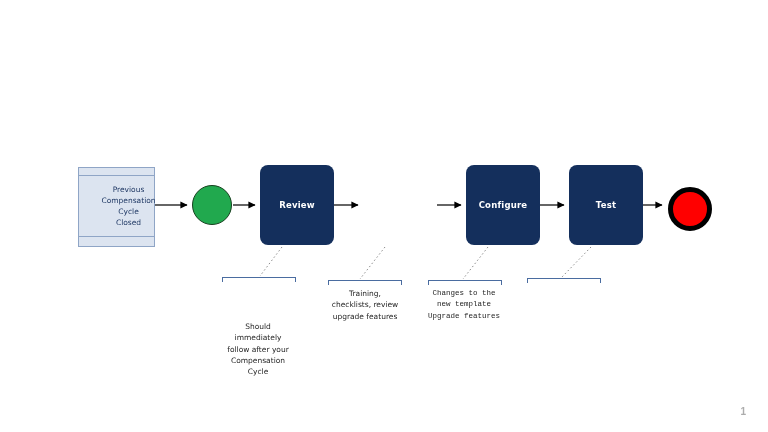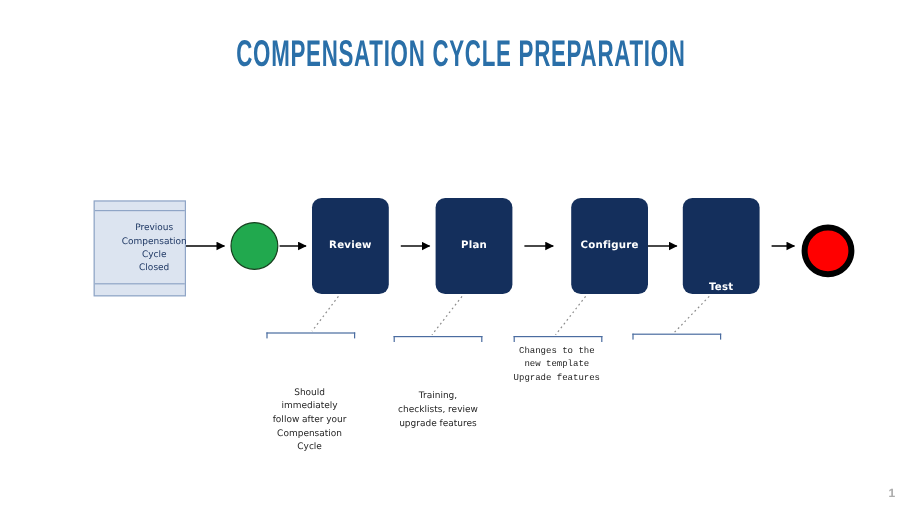--- a/index.html
+++ b/index.html
@@ -33,63 +33,60 @@
   .start-event{
     position:absolute;left:192px;top:185px;width:40px;height:40px;border-radius:50%;
     box-sizing:border-box;background:var(--c-green);border:1.5px solid var(--c-green-border);
   }
   .end-event{
     position:absolute;left:668px;top:187px;width:44px;height:44px;border-radius:50%;
     box-sizing:border-box;background:var(--c-red);border:5px solid var(--c-end-ring);
   }
   
   .step{
-    position:absolute;top:165px;width:64px;height:80px;border-radius:8px;
+    position:absolute;top:165px;width:74px;height:80px;border-radius:8px;
     background:var(--c-navy);display:flex;align-items:center;justify-content:center;
   }
   .step b{
     color:var(--c-step-label);font-family:"DejaVu Sans",sans-serif;
     font-size:8.5px;letter-spacing:.2px;
   }
-  .step.s0{left:260px;}.step.s1{left:363px;}.step.s2{left:476px;text-align:right;}.step.s3{left:569px;align-items:flex-end;}
+  .step.s0{left:260px;}.step.s1{left:363px;}.step.s2{left:466px;text-align:right;}.step.s3{left:569px;}
   
   .bracket{
     position:absolute;height:5px;width:74px;box-sizing:border-box;
     border-top:1.5px solid var(--c-bracket);
     border-left:1.5px solid var(--c-bracket);
     border-right:1.5px solid var(--c-bracket);
   }
   .bracket.b0{left:222px;top:277px;}
   .bracket.b1{left:328px;top:280px;}
   .bracket.b2{left:428px;top:280px;}
   .bracket.b3{left:527px;top:278px;}
   
   .note{
     position:absolute;width:92px;text-align:center;white-space:pre-line;
     font-family:"DejaVu Sans",sans-serif;font-size:7.5px;line-height:1.5;
     color:var(--c-note-text);
   }
   .note.n0{left:212px;top:285px;margin-top:36px;}
-  .note.n1{left:319px;top:288px;margin-top:36px;}
+  .note.n1{left:319px;top:288px;}
   .note.n2{left:418px;top:288px;font-family:Liberation Mono, monospace;}
   .note.n3{left:518px;top:286px;}
   
   .page-num{
     position:absolute;right:22px;top:406px;font-size:10px;font-weight:bold;
     color:var(--c-page-number);
   }
 </style>
 </head>
 <body>
 
 <div class="stage">
 
-  <div class="title">
-    <span>COMPENSATION CYCLE PREPARATION</span>
-  </div>
 
   <svg class="layer" viewBox="0 0 768 432">
     <defs>
       <marker id="ah" markerWidth="8" markerHeight="8" refX="5.5" refY="3" orient="auto">
         <path d="M0,0 L6,3 L0,6 Z" fill="#000"></path>
       </marker>
     </defs>
 
     <line x1="155" y1="205" x2="187" y2="205" stroke="#000" stroke-width="1.2" marker-end="url(#ah)"></line>
     <line x1="233" y1="205" x2="255" y2="205" stroke="#000" stroke-width="1.2" marker-end="url(#ah)"></line>
@@ -110,23 +107,20 @@
     <div class="prev-label">Previous
 Compensation Cycle
 Closed</div>
   </div>
 
   <div class="start-event"></div>
 
   <div class="step s0">
     <b>Review</b>
   </div>
-  <div class="step s1">
-    <b>Plan</b>
-  </div>
   <div class="step s2">
     <b>Configure</b>
   </div>
   <div class="step s3">
     <b>Test</b>
   </div>
 
   <div class="end-event"></div>
 
   <div class="bracket b0"></div>

